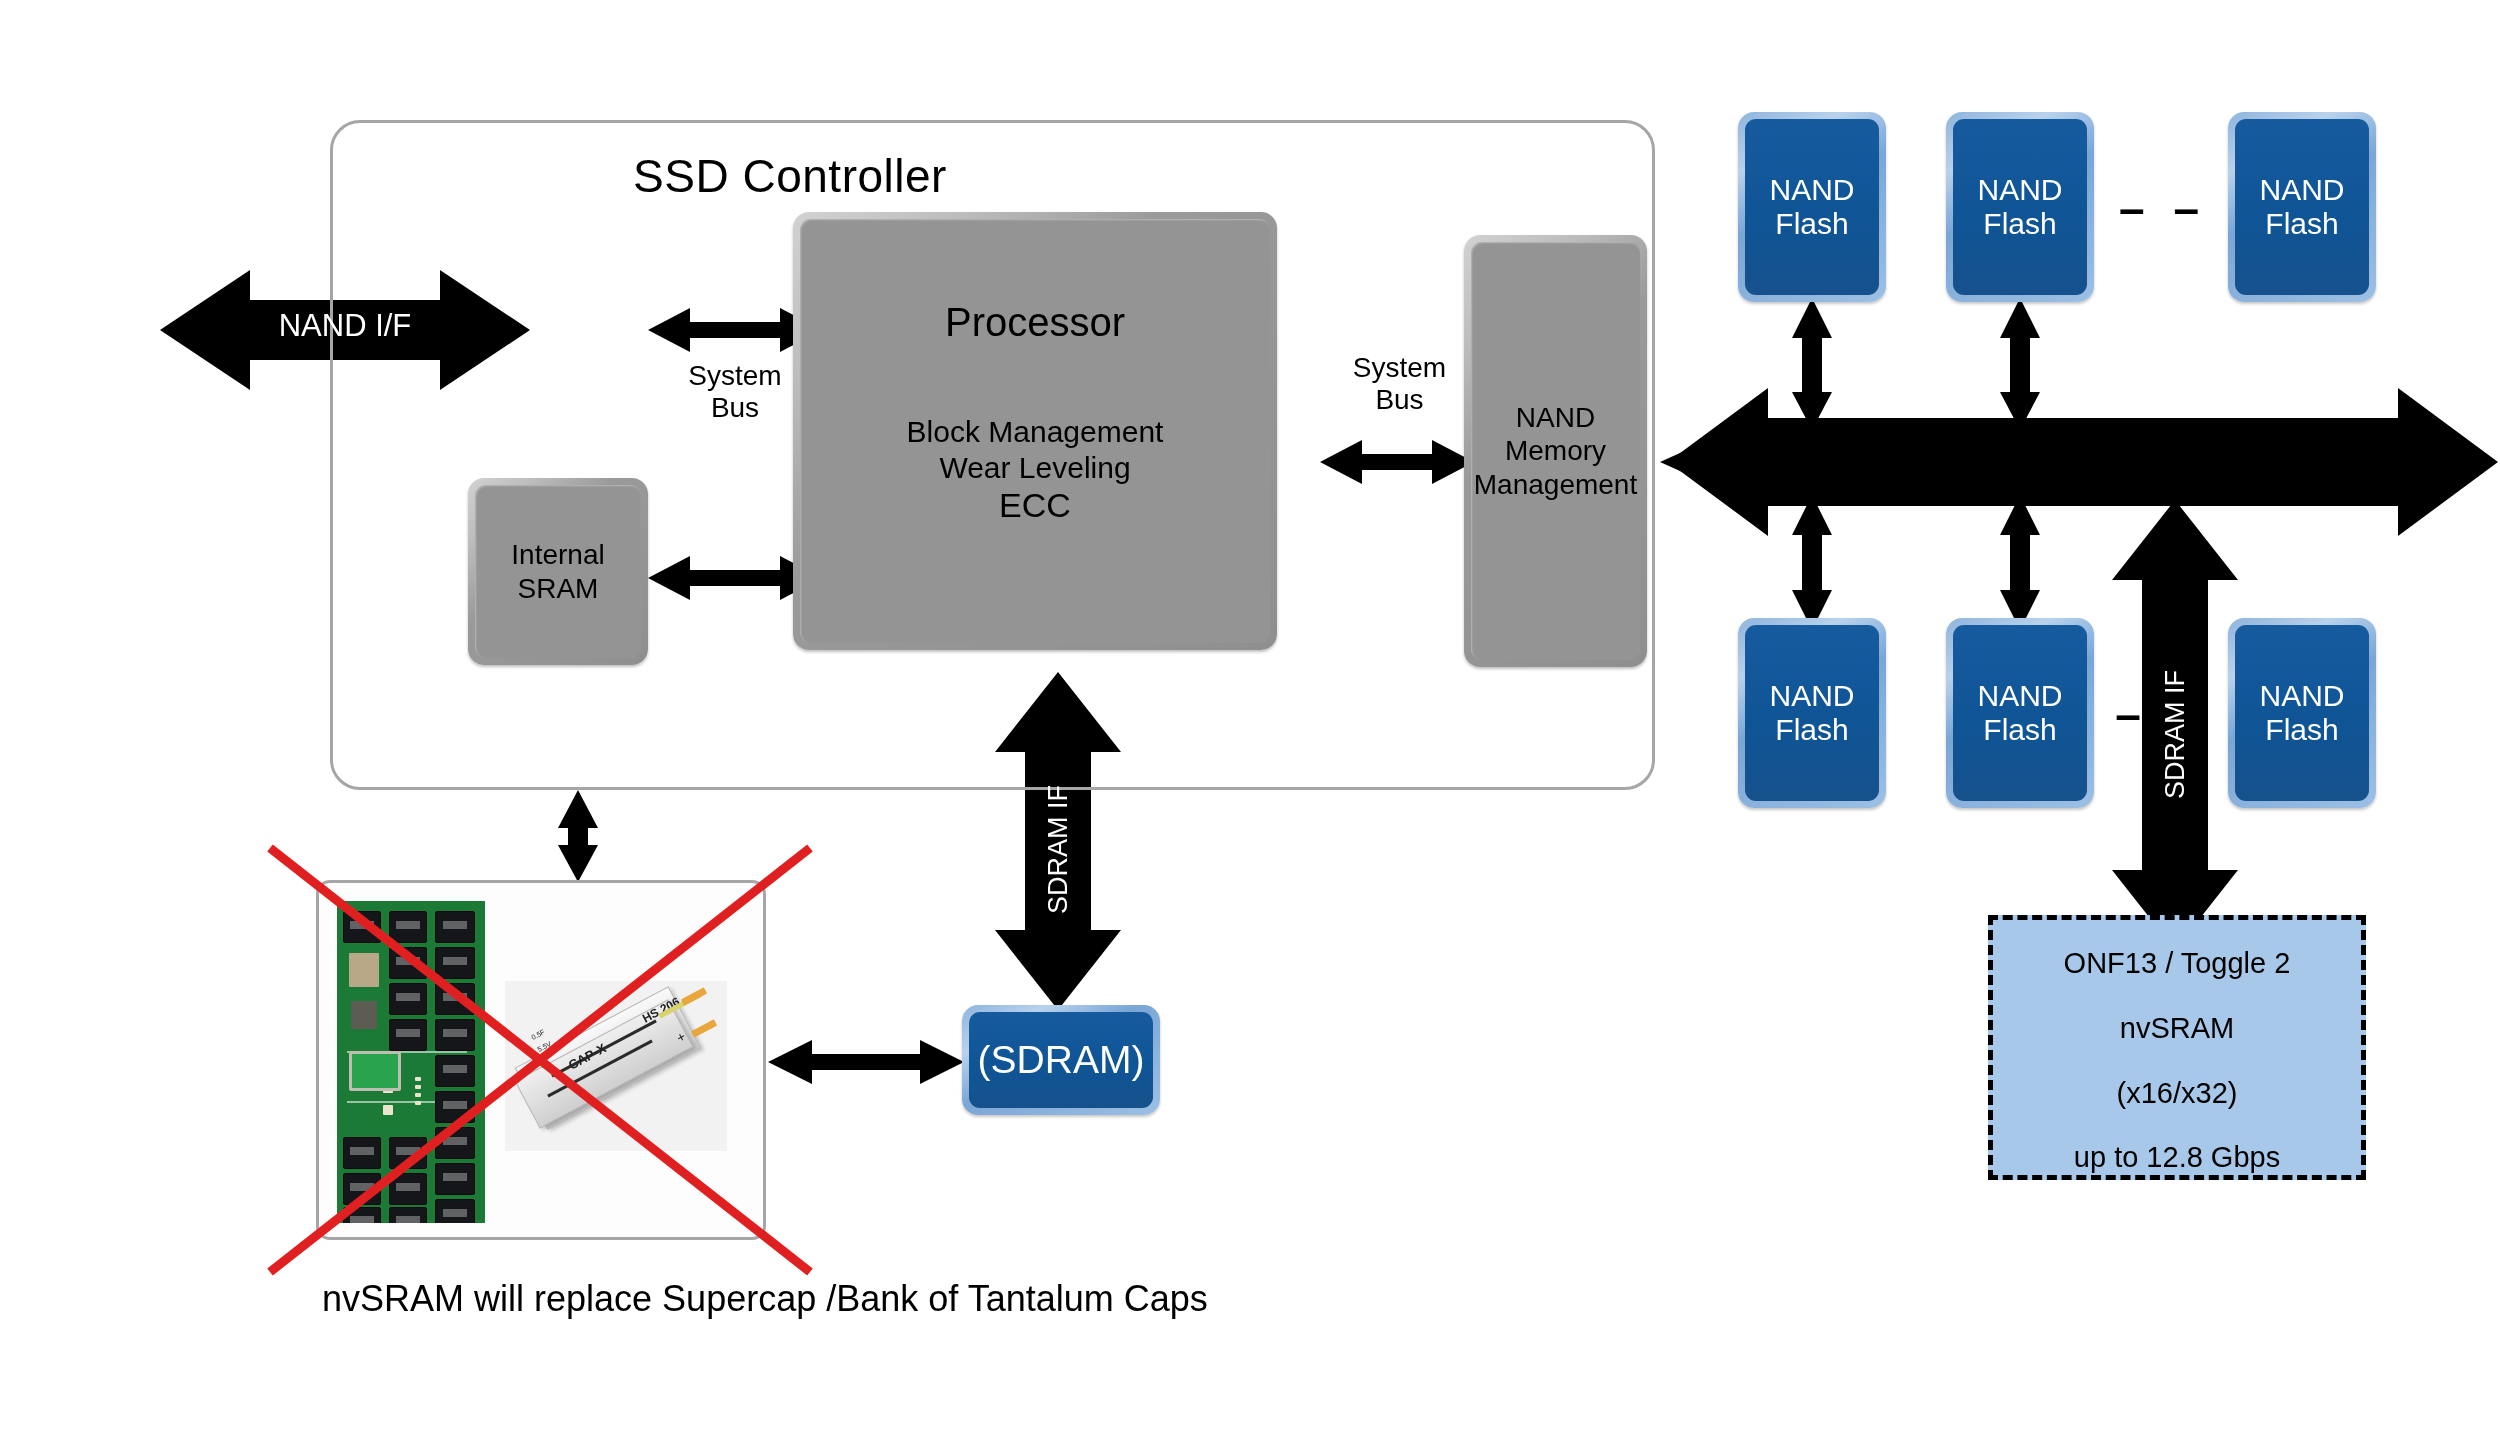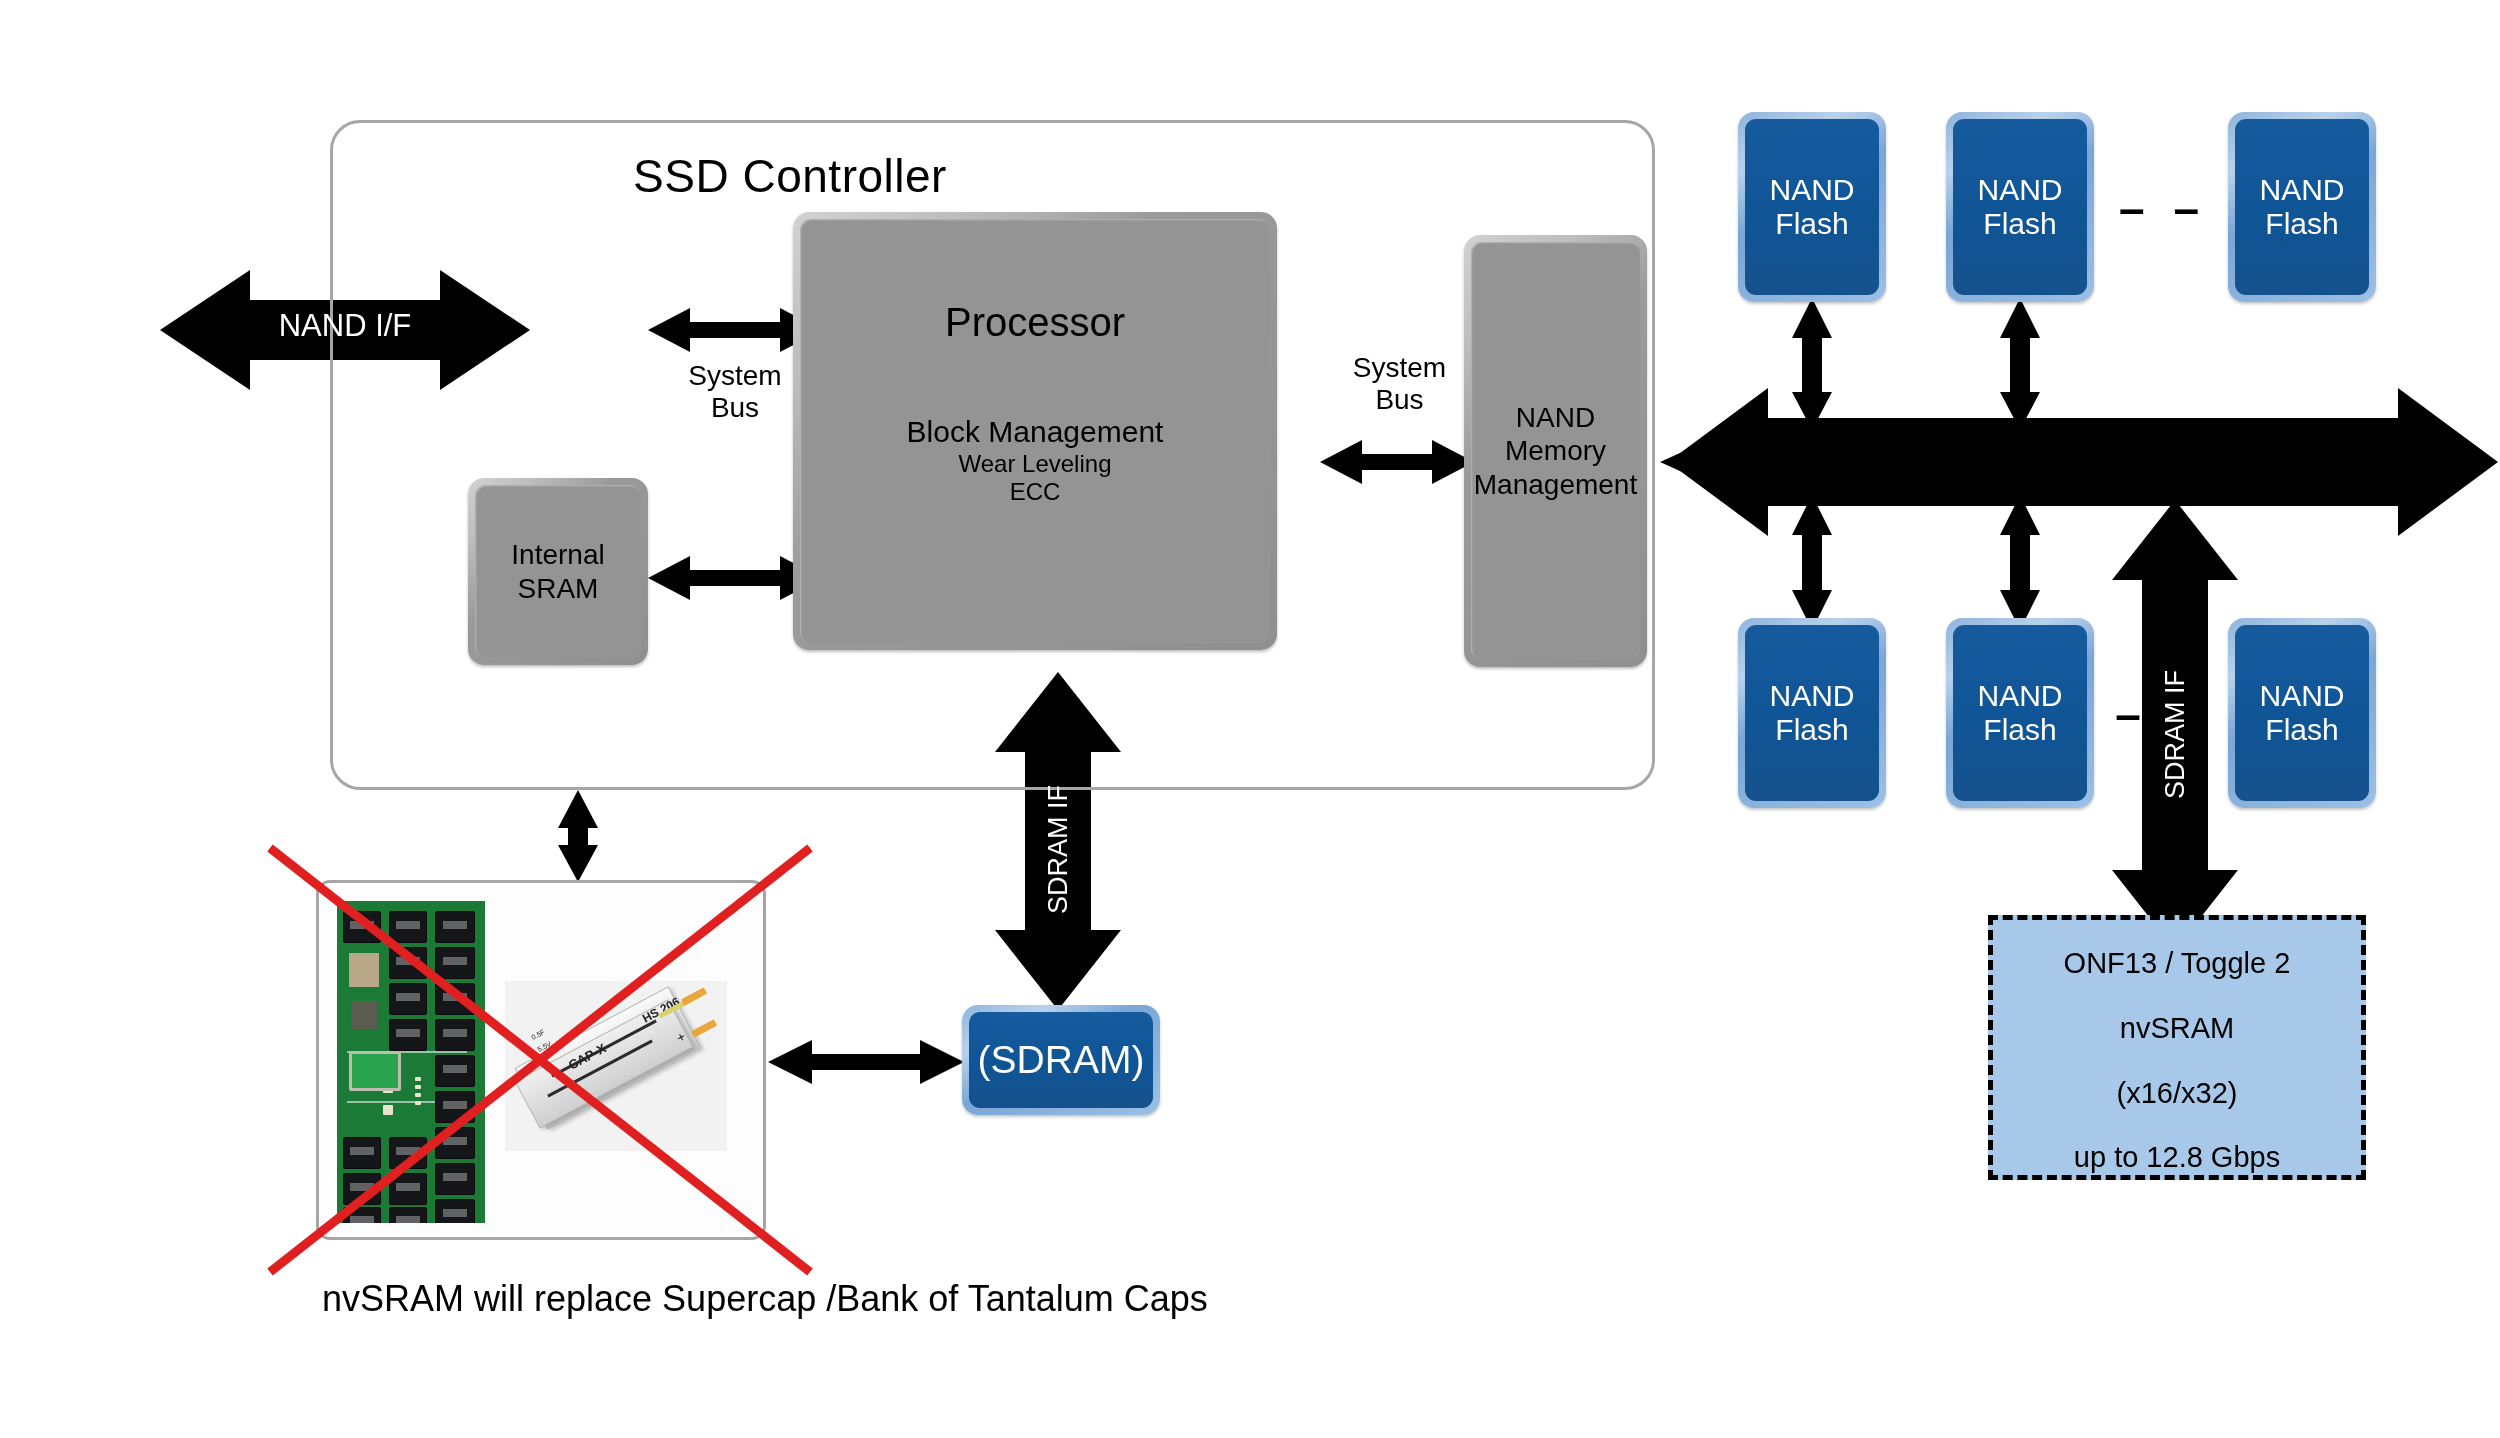--- a/index.html
+++ b/index.html
@@ -254,22 +254,22 @@
       <div class="line">Internal</div>
       <div class="line">SRAM</div>
     </div>
   </div>
 
   <div class="abs gblock" style="left:793px; top:212px; width:484px; height:438px;">
     <div class="inner" style="justify-content:flex-start; padding-top:80px;">
       <div class="line" style="font-size:40px;">Processor</div>
       <div style="height:68px;"></div>
       <div class="line" style="font-size:30px;">Block Management</div>
-      <div class="line" style="font-size:24px;">Wear Leveling</div>
-      <div class="line" style="font-size:24px;">ECC</div>
+      <div class="line" style="font-size:30px;">Wear Leveling</div>
+      <div class="line" style="font-size:34px;">ECC</div>
     </div>
   </div>
 
   <div class="abs gblock" style="left:1464px; top:235px; width:183px; height:432px;">
     <div class="inner" style="font-size:28px;">
       <div class="line">NAND</div>
       <div class="line">Memory</div>
       <div class="line">Management</div>
     </div>
   </div>

